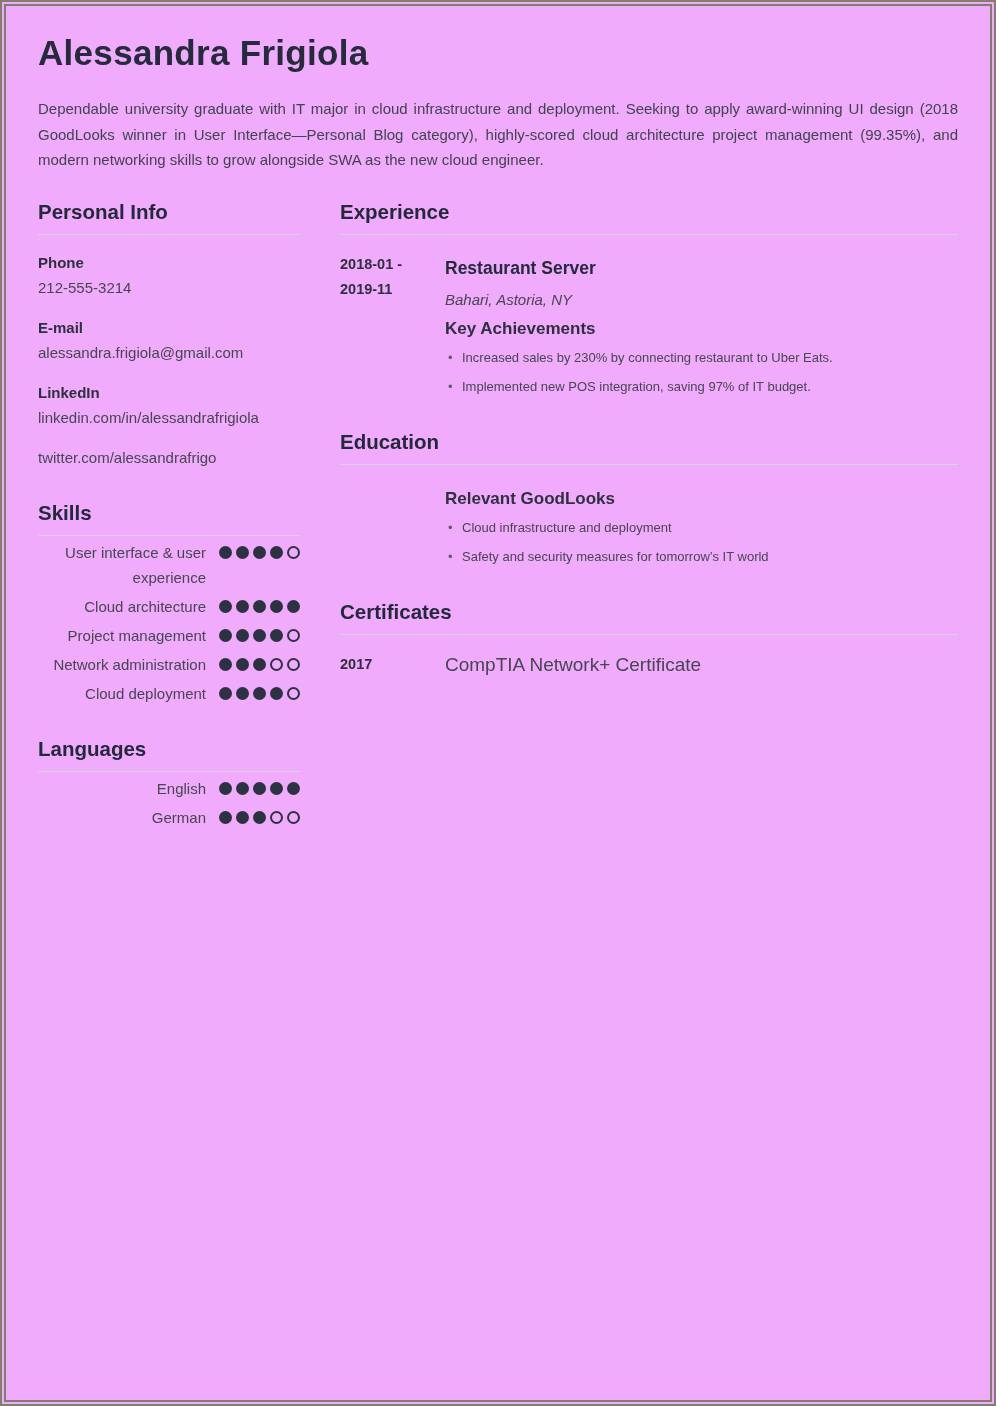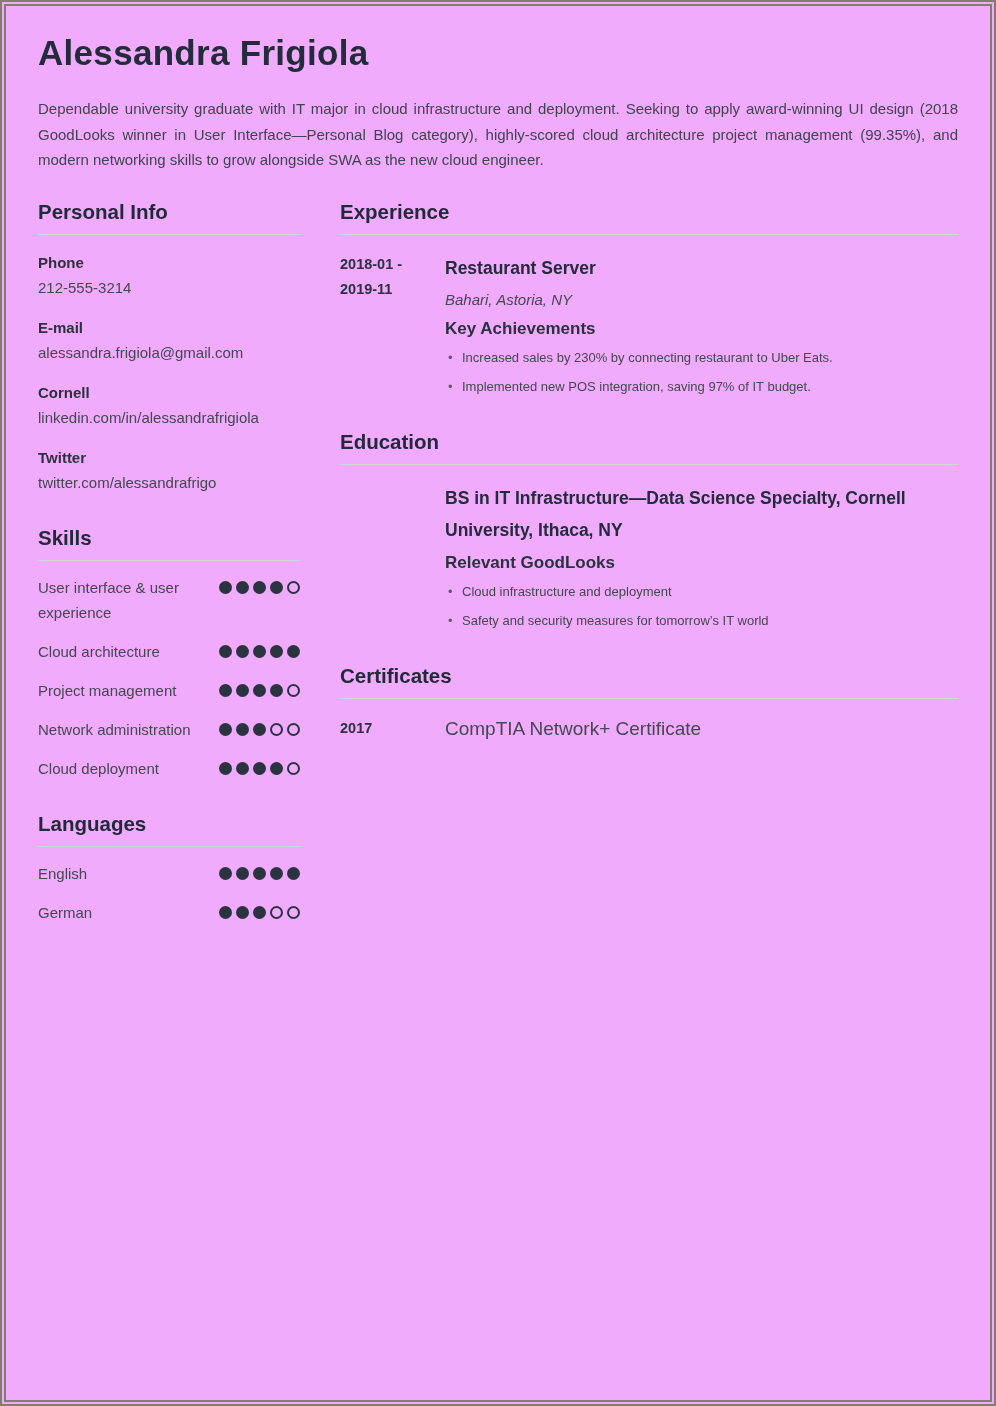--- a/index.html
+++ b/index.html
@@ -45,21 +45,21 @@
     border-bottom: 1px solid #d6d6d6;
     line-height: 26px;
   }
 
   
   .pi-item { margin-top: 15px; }
   .pi-label { font-weight: bold; font-size: 15px; color: #2c313c; line-height: 25px; }
   .pi-value { font-size: 15px; color: #45484e; line-height: 25px; word-wrap: break-word; }
 
   
-  .rate-row { display: flex; justify-content: space-between; align-items: flex-start; margin-top: 14px; }
+  .rate-row { display: flex; justify-content: space-between; align-items: flex-start; margin-top: 4px; text-align: right; }
   .rate-name { font-size: 15px; color: #45484e; line-height: 25px; width: 168px; }
   .dots { display: flex; gap: 4px; padding-top: 6px; flex: 0 0 auto; }
   .dot { width: 13px; height: 13px; border-radius: 50%; background: #2b3340; box-sizing: border-box; }
   .dot.empty { background: transparent; border: 2px solid #2b3340; }
 
   
   .entry { display: flex; margin-top: 17px; }
   .entry-date { flex: 0 0 105px; font-weight: bold; font-size: 14.5px; color: #2c313c; line-height: 25.5px; }
   .entry-body { flex: 1; min-width: 0; }
   .entry-title { font-size: 17.5px; font-weight: bold; color: #242b3a; line-height: 32px; }
@@ -92,25 +92,24 @@
           <div id="pi-list">
               <div class="pi-item">
                 <div class="pi-label">Phone</div>
                 <div class="pi-value">212-555-3214</div>
               </div>
               <div class="pi-item">
                 <div class="pi-label">E-mail</div>
                 <div class="pi-value">alessandra.frigiola@gmail.com</div>
               </div>
               <div class="pi-item">
-                <div class="pi-label">Cornell</div>
+                <div class="pi-label">LinkedIn</div>
                 <div class="pi-value">linkedin.com/in/alessandrafrigiola</div>
               </div>
               <div class="pi-item">
-                <div class="pi-label">Twitter</div>
                 <div class="pi-value">twitter.com/alessandrafrigo</div>
               </div>
             </div>
         </div>
 
         <div class="section">
           <div class="section-heading">Skills</div>
           <div id="skills-list">
               <div class="rate-row">
                 <div class="rate-name">User interface &amp; user experience</div>
@@ -215,21 +214,20 @@
               </div>
             </div>
         </div>
 
         <div class="section">
           <div class="section-heading">Education</div>
           <div id="edu-list">
               <div class="entry">
                 <div class="entry-date"></div>
                 <div class="entry-body">
-                  <div class="entry-title">BS in IT Infrastructure—Data Science Specialty, Cornell University, Ithaca, NY</div>
                   <div class="entry-sub">Relevant GoodLooks</div>
                   <ul class="bullets">
                     <li>Cloud infrastructure and deployment</li>
                     <li>Safety and security measures for tomorrow’s IT world</li>
                   </ul>
                 </div>
               </div>
             </div>
         </div>
 

